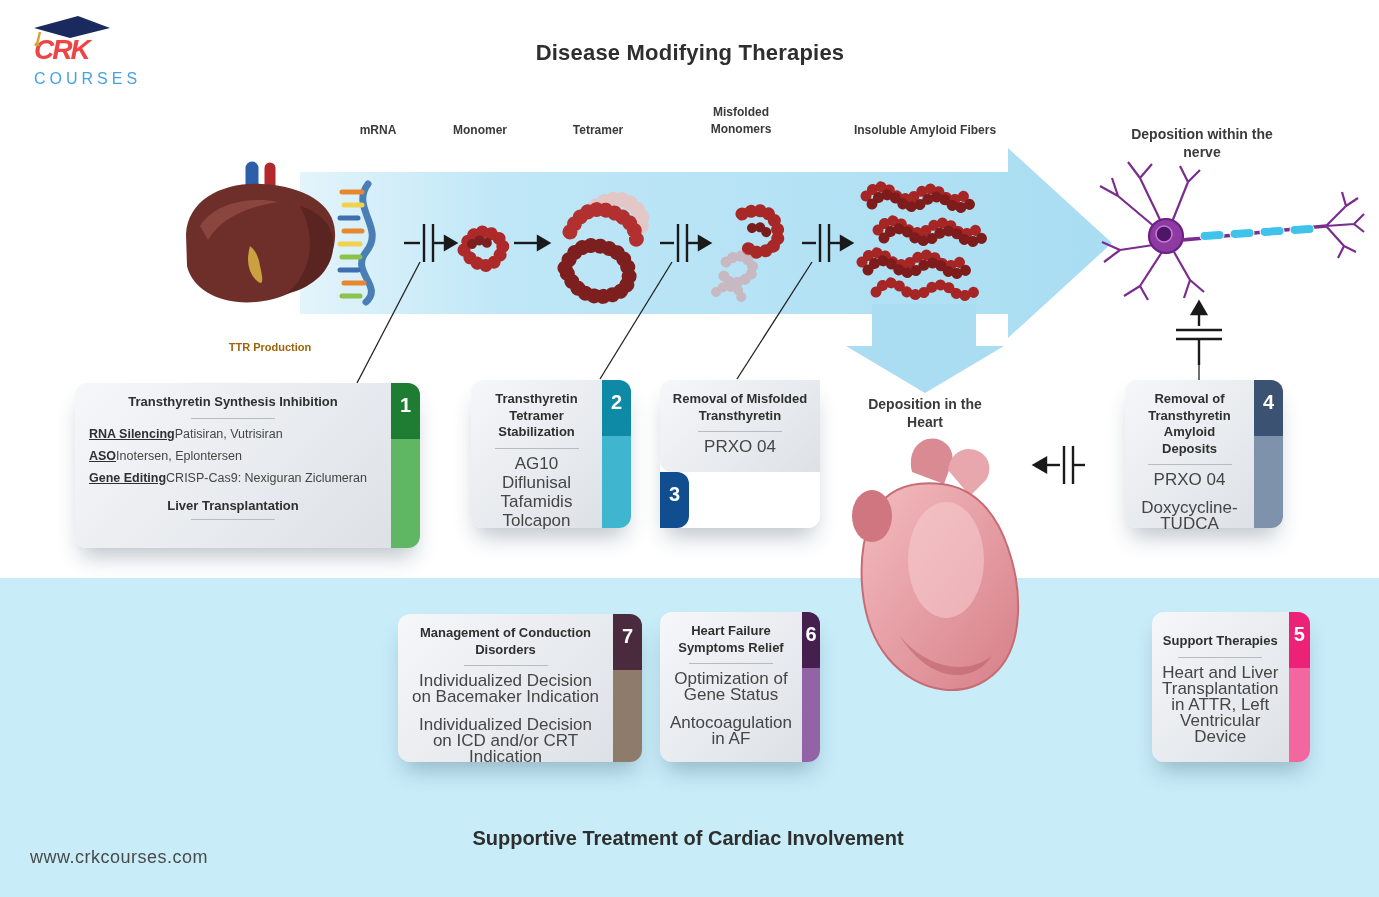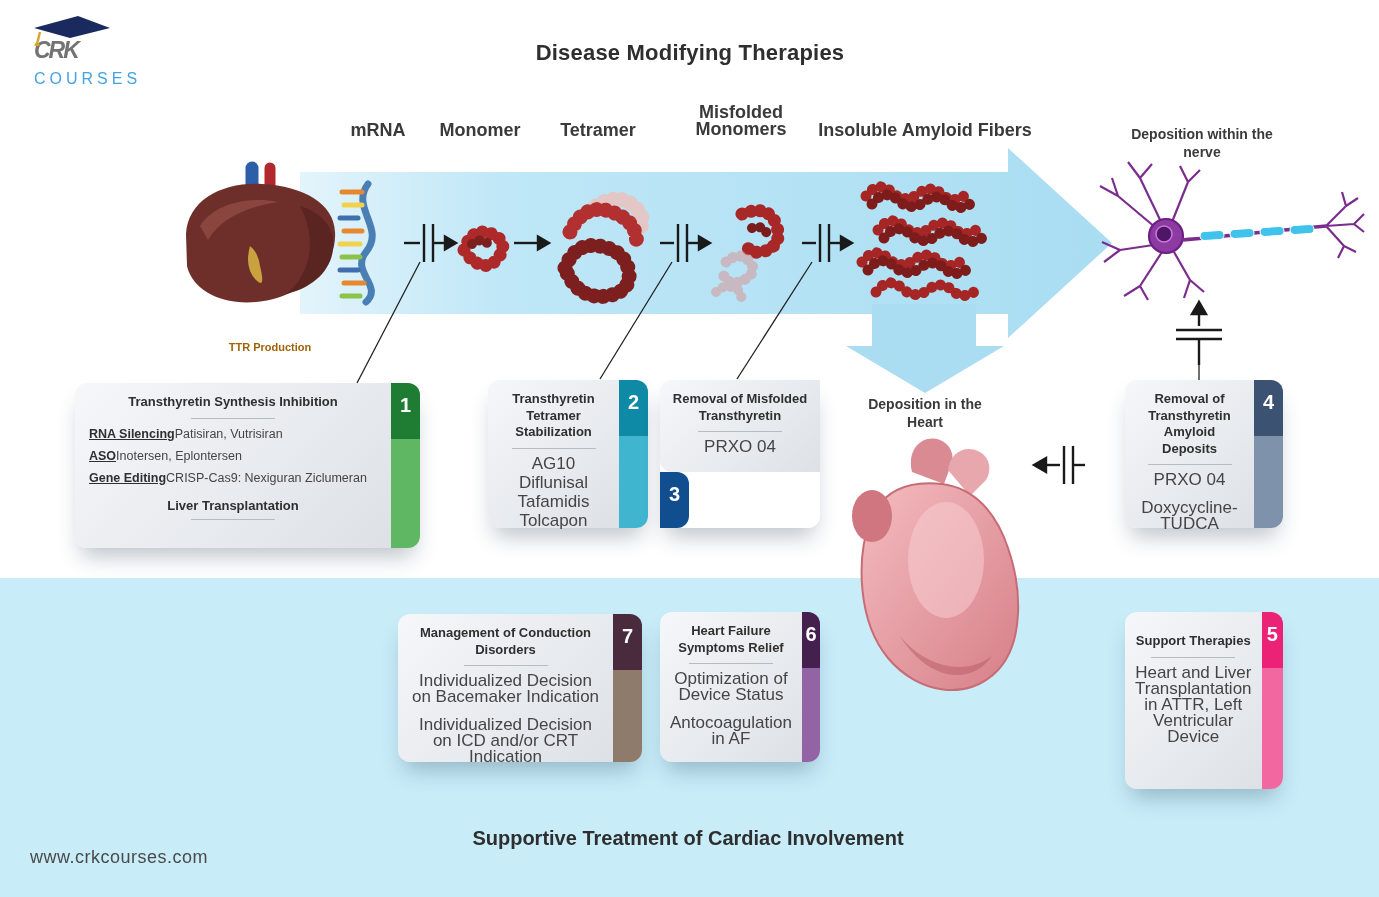--- a/index.html
+++ b/index.html
@@ -3,29 +3,29 @@
 <meta charset="utf-8">
 <style>
   html,body{margin:0;padding:0;background:#ffffff;}
   .canvas{position:relative;width:1379px;height:897px;overflow:hidden;background:#ffffff;
           font-family:"Liberation Sans",sans-serif;color:#333;}
   .bottom-band{position:absolute;left:0;top:578px;width:1379px;height:319px;background:#c8edf9;z-index:0;}
   .art{position:absolute;left:0;top:0;z-index:1;pointer-events:none;}
   .txt{position:absolute;z-index:2;}
   .center{transform:translateX(-50%);text-align:center;}
   .page-title{top:40px;left:690px;font-size:22px;font-weight:bold;color:#2e2e2e;letter-spacing:.2px;}
-  .stage-label{font-size:18px;font-weight:bold;color:#3a3a3a;line-height:17px;}
+  .stage-label{font-size:12px;font-weight:bold;color:#3a3a3a;line-height:17px;}
   .src-label{top:341px;left:270px;font-size:11px;font-weight:bold;color:#a16207;}
   .heart-label{top:395px;left:925px;font-size:14px;font-weight:bold;color:#3a3a3a;line-height:18px;}
   .nerve-label{top:125px;left:1202px;font-size:14px;font-weight:bold;color:#3a3a3a;line-height:18px;width:170px;}
   .footer-title{top:827px;left:688px;font-size:20px;font-weight:bold;color:#2e2e2e;}
   .site-url{top:847px;left:30px;font-size:18px;color:#4a4a4a;letter-spacing:.5px;}
   
   .logo{position:absolute;top:14px;left:26px;z-index:2;width:120px;}
-  .logo-word{font-size:23px;font-weight:bold;font-style:italic;color:#737373;letter-spacing:-2px;line-height:36px;margin-left:8px;}
+  .logo-word{font-size:28px;font-weight:bold;font-style:italic;color:#ef4444;letter-spacing:-2px;line-height:36px;margin-left:8px;}
   .logo-sub{font-size:16px;color:#45a3e3;letter-spacing:4px;margin-left:8px;margin-top:2px;}
   
   .card{position:absolute;z-index:2;display:flex;border-radius:12px;
         box-shadow:0 14px 22px -6px rgba(30,55,80,.30);}
   .card-body{flex:1;background:linear-gradient(135deg,#f5f7f9 0%,#e7eaee 60%,#dde1e6 100%);
              border-radius:12px 0 0 12px;padding:11px 10px 8px 10px;box-sizing:border-box;}
   .card-side{width:29px;display:flex;flex-direction:column;border-radius:0 12px 12px 0;overflow:hidden;}
   .sb-top{height:56px;color:#fff;font-size:20px;font-weight:bold;text-align:center;
           padding-top:11px;box-sizing:border-box;}
   .sb-rest{flex:1;}
@@ -240,21 +240,21 @@
       </div>
       <div class="card-footer">Liver Transplantation</div>
       <div class="divider fdiv"></div>
     </div>
     <div class="card-side">
       <div class="sb-top" style="background: rgb(31, 125, 51);">1</div>
       <div class="sb-rest" style="background: linear-gradient(rgb(95, 183, 99), rgb(95, 183, 99));"></div>
     </div>
   </div>
 
-  <div class="card" style="left:488px;top:380px;width:160px;height:148px;">
+  <div class="card" style="left:471px;top:380px;width:160px;height:148px;">
     <div class="card-body items-tight">
       <div class="card-title">Transthyretin Tetramer Stabilization</div>
       <div class="divider"></div>
       <div class="item">AG10</div>
       <div class="item">Diflunisal</div>
       <div class="item">Tafamidis</div>
       <div class="item">Tolcapon</div>
     </div>
     <div class="card-side">
       <div class="sb-top" style="background: rgb(14, 137, 166);">2</div>
@@ -297,30 +297,30 @@
     <div class="card-side">
       <div class="sb-top" style="background: rgb(74, 43, 62);">7</div>
       <div class="sb-rest" style="background: linear-gradient(rgb(143, 123, 107), rgb(143, 123, 107));"></div>
     </div>
   </div>
 
   <div class="card" style="left:660px;top:612px;width:160px;height:150px;">
     <div class="card-body">
       <div class="card-title">Heart Failure Symptoms Relief</div>
       <div class="divider"></div>
-      <div class="item">Optimization of Device Status</div>
+      <div class="item">Optimization of Gene Status</div>
       <div class="item">Antocoagulation in AF</div>
     </div>
     <div class="card-side">
       <div class="sb-top" style="background: rgb(69, 32, 79);">6</div>
       <div class="sb-rest" style="background: linear-gradient(rgb(146, 100, 165), rgb(146, 100, 165));"></div>
     </div>
   </div>
 
-  <div class="card" style="left:1125px;top:612px;width:158px;height:177px;">
+  <div class="card" style="left:1152px;top:612px;width:158px;height:150px;">
     <div class="card-body">
       <div class="card-title" style="margin-top:10px;">Support Therapies</div>
       <div class="divider"></div>
       <div class="item">Heart and Liver Transplantation in ATTR, Left Ventricular Device</div>
     </div>
     <div class="card-side">
       <div class="sb-top" style="background: rgb(236, 34, 119);">5</div>
       <div class="sb-rest" style="background: linear-gradient(rgb(242, 103, 159), rgb(242, 103, 159));"></div>
     </div>
   </div>

